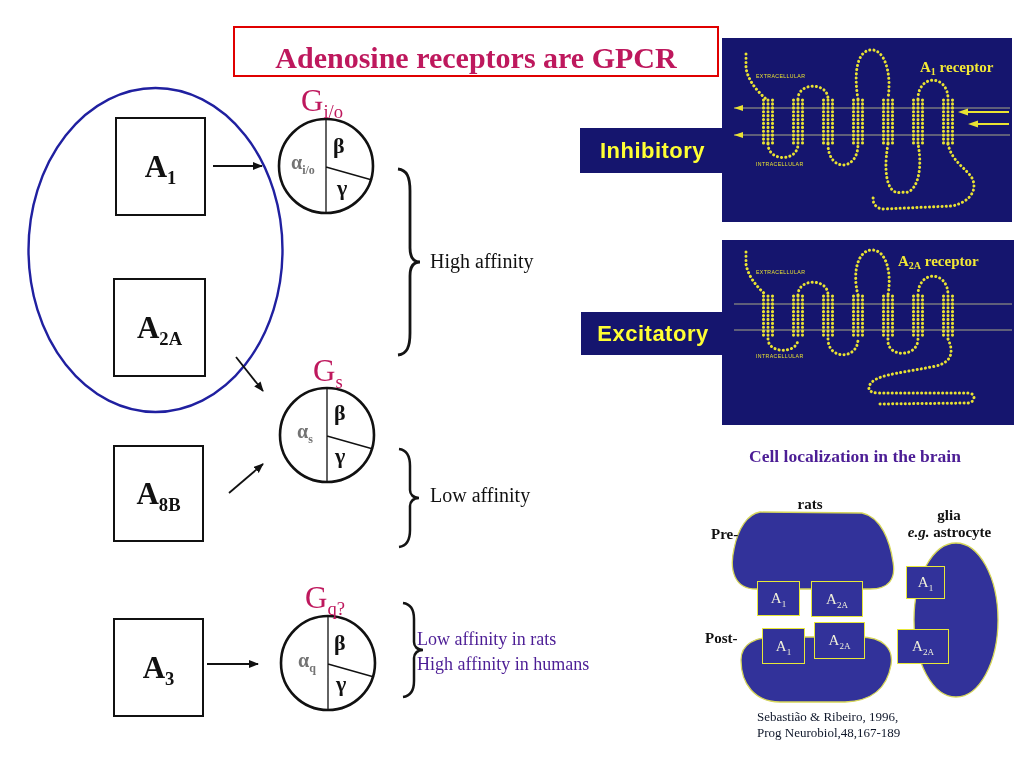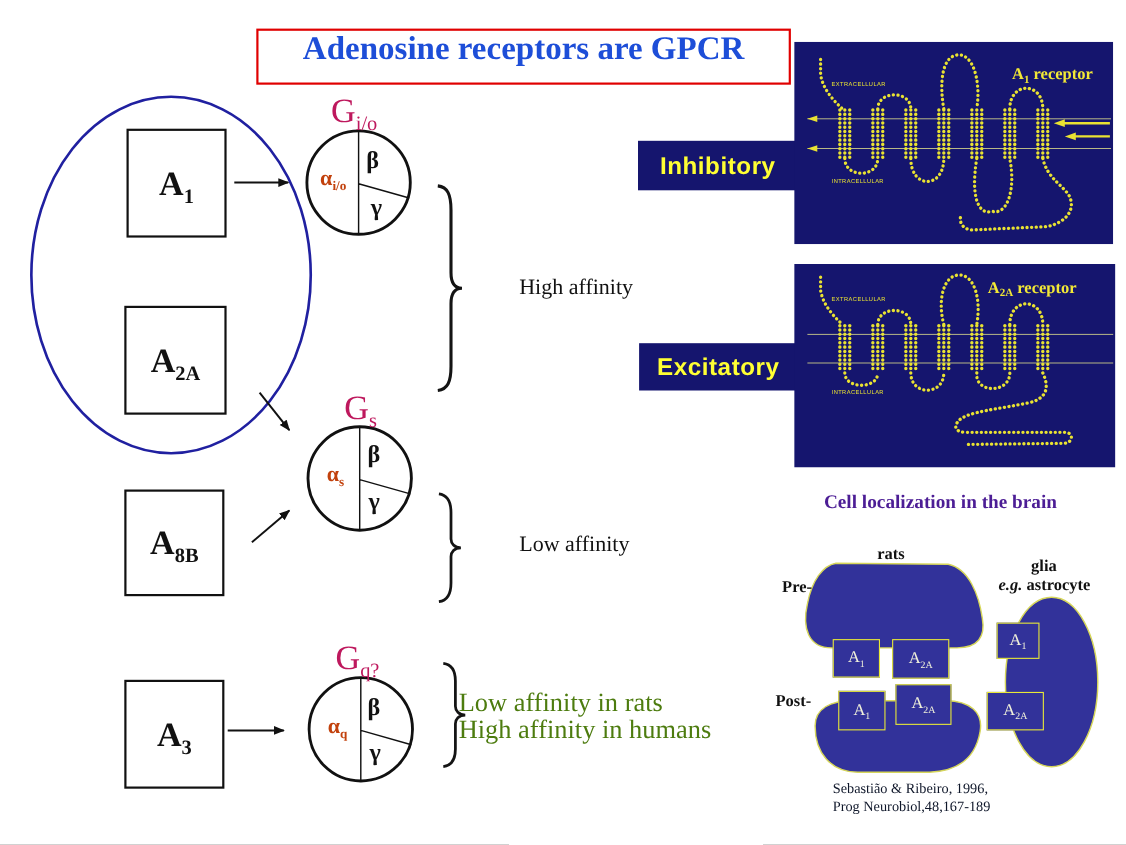--- a/index.html
+++ b/index.html
@@ -1,28 +1,28 @@
 <!DOCTYPE html>
 <html><head>
 <meta charset="utf-8">
 <style>
   html,body { margin:0; padding:0; background:#888; }
   .stage { position:relative; width:1024px; height:768px; background:#ffffff;
            font-family:"Liberation Serif", serif; overflow:hidden; margin:0 auto; }
   .abs { position:absolute; }
-  .title-box { border:2px solid #e00000; color:#1d4ed8; font-weight:bold; font-size:30px;
-               display:flex; align-items:flex-start; justify-content:center; background:#fff; }
+  .title-box { border:2px solid #e00000; color:#be185d; font-weight:bold; font-size:30px;
+               display:flex; align-items:flex-end; justify-content:center; background:#fff; }
   .abox { border:2.5px solid #111; background:#fff; display:flex; align-items:center;
           justify-content:center; font-weight:bold; font-size:31px; color:#111; }
   .abox sub, .glabel sub, .gsym sub, .cellbox sub { font-size:0.6em; line-height:0; }
   .glabel { font-weight:normal; font-size:31px; color:#be185d; }
-  .gsym  { font-weight:bold; font-size:20px; color:#c2410c; }
+  .gsym  { font-weight:bold; font-size:20px; color:#737373; }
   .greek { font-weight:bold; font-size:22px; color:#111; }
-  .aff   { font-size:20px; color:#111;margin-left:42px; }
-  .aff2  { font-size:24px; line-height:25px; color:#4d7c0f; white-space:nowrap; }
+  .aff   { font-size:20px; color:#111; }
+  .aff2  { font-size:18px; line-height:25px; color:#4c1d95; white-space:nowrap; }
   .signal-bar { background:#15156e; color:#ffff33; font-family:"Liberation Sans",sans-serif;
                 font-weight:bold; font-size:22px; display:flex; align-items:center;
                 justify-content:center; letter-spacing:0.5px; }
   .heading { font-weight:bold; font-size:17.5px; color:#4c1d95; text-align:center; }
   .blabel  { font-weight:bold; font-size:15px; color:#111; white-space:nowrap; }
   .cellbox { background:#32329a; border:1.6px solid #e8e838; color:#f0f0da;
              display:flex; align-items:center; justify-content:center; font-size:15px; }
   .citation { font-size:13px; color:#0f172a; line-height:15.5px; white-space:nowrap; }
   .mem path { stroke:#cfcf8a; stroke-width:0.8; fill:none; }
   .beads path { stroke:#e9e232; stroke-width:3; stroke-dasharray:0.1 4.1;

